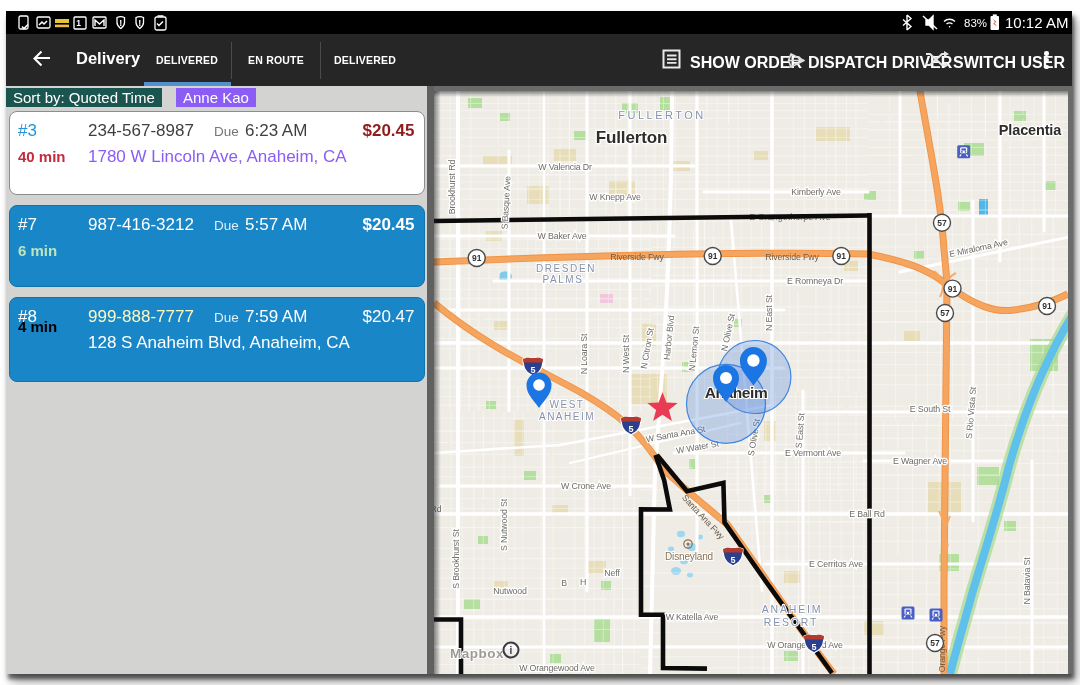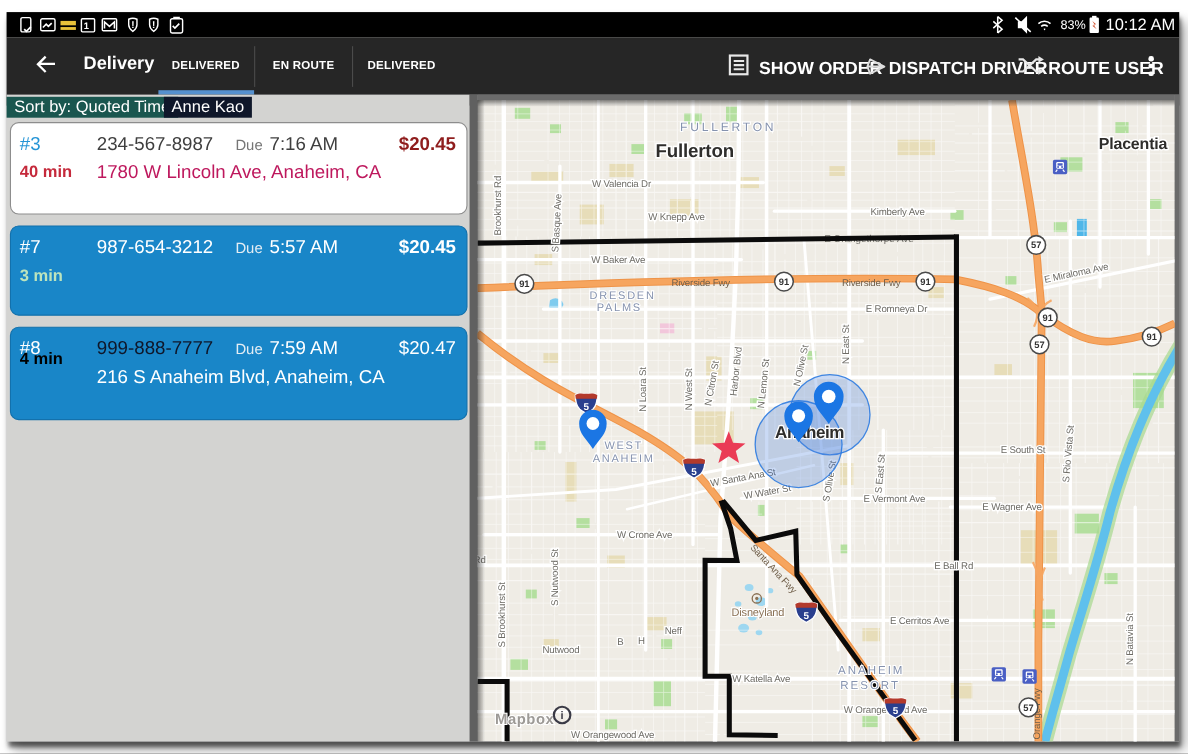--- a/index.html
+++ b/index.html
@@ -67,53 +67,53 @@
     </svg>
     <span class="act" style="left:684px">SHOW ORDER</span>
     <svg width="19" height="17" viewBox="0 0 19 17" style="position:absolute;left:781px;top:18px">
       <path d="M1.5,8.5 L17,8.5 M1.5,8.5 L4,2 17,8.5 4,15 z" fill="none" stroke="#DDD" stroke-width="1.7" stroke-linejoin="round"></path>
     </svg>
     <span class="act" style="left:802px">DISPATCH DRIVER</span>
     <svg width="25" height="19" viewBox="0 0 25 19" style="position:absolute;left:919px;top:16px">
       <path d="M1,4 h4 l12,11 h4 M1,15 h4 l12,-11 h4" fill="none" stroke="#E8E8E8" stroke-width="2"></path>
       <path d="M19,1 l5,3 -5,3 z M19,12 l5,3 -5,3 z" fill="#E8E8E8"></path>
     </svg>
-    <span class="act" style="left:947px">ROUTE USER</span>
+    <span class="act" style="left:947px">SWITCH USER</span>
     <div style="position:absolute;left:1038px;top:17px;width:4.5px;height:4.5px;border-radius:50%;background:#FFF"></div>
     <div style="position:absolute;left:1038px;top:23.8px;width:4.5px;height:4.5px;border-radius:50%;background:#FFF"></div>
     <div style="position:absolute;left:1038px;top:30.6px;width:4.5px;height:4.5px;border-radius:50%;background:#FFF"></div>
   </div>
   <div style="position:absolute;left:0;top:74.5px;width:421px;height:588.5px;background:#D3D3D1">
     <div class="chip" style="left:0;background:#1A564F">Sort by: Quoted Time</div>
-    <div class="chip" style="left:143px;background:#0f172a">Anne Kao</div>
+    <div class="chip" style="left:170px;background:#8b5cf6">Anne Kao</div>
 <div style="position:absolute;left:3px;top:25.5px;width:415.5px;height:84px;background:#FFFFFF;border:1.5px solid #8D8D8D;border-radius:8px;box-sizing:border-box">
 <span style="position:absolute;left:8px;top:9px;font-size:17px;color:#2595D6">#3</span>
 <span style="position:absolute;left:78px;top:9px;font-size:17px;color:#3F3F3F">234-567-8987</span>
 <span style="position:absolute;left:204px;top:12px;font-size:13.5px;color:#767676">Due</span>
-<span style="position:absolute;left:235px;top:9px;font-size:17px;color:#3F3F3F">7:16 AM</span>
+<span style="position:absolute;left:235px;top:9px;font-size:17px;color:#3F3F3F">6:23 AM</span>
 <span style="position:absolute;right:9px;top:9px;font-size:17px;font-weight:bold;color:#8F1D1D">$20.45</span>
 <span style="position:absolute;left:8px;top:36px;font-size:15px;font-weight:bold;color:#C5293B">40 min</span>
-<span style="position:absolute;left:78px;top:35px;font-size:17px;color:#be185d">1780 W Lincoln Ave, Anaheim, CA</span>
+<span style="position:absolute;left:78px;top:35px;font-size:17px;color:#8b5cf6">1780 W Lincoln Ave, Anaheim, CA</span>
 </div>
 <div style="position:absolute;left:3px;top:119.5px;width:415.5px;height:82px;background:#1986C8;border:1.5px solid #1371AC;border-radius:8px;box-sizing:border-box">
 <span style="position:absolute;left:8px;top:9px;font-size:17px;color:#FFFFFF">#7</span>
-<span style="position:absolute;left:78px;top:9px;font-size:17px;color:#FFFFFF">987-654-3212</span>
+<span style="position:absolute;left:78px;top:9px;font-size:17px;color:#FFFFFF">987-416-3212</span>
 <span style="position:absolute;left:204px;top:12px;font-size:13.5px;color:#E3EDF4">Due</span>
 <span style="position:absolute;left:235px;top:9px;font-size:17px;color:#FFFFFF">5:57 AM</span>
 <span style="position:absolute;right:9px;top:9px;font-size:17px;font-weight:bold;color:#FFFFFF">$20.45</span>
-<span style="position:absolute;left:8px;top:36px;font-size:15px;font-weight:bold;color:#BCE4BD">3 min</span>
+<span style="position:absolute;left:8px;top:36px;font-size:15px;font-weight:bold;color:#BCE4BD">6 min</span>
 </div>
 <div style="position:absolute;left:3px;top:211.5px;width:415.5px;height:85px;background:#1986C8;border:1.5px solid #1371AC;border-radius:8px;box-sizing:border-box">
 <span style="position:absolute;left:8px;top:9px;font-size:17px;color:#FFFFFF">#8</span>
-<span style="position:absolute;left:78px;top:9px;font-size:17px;color:#0f172a">999-888-7777</span>
+<span style="position:absolute;left:78px;top:9px;font-size:17px;color:#fef9c3">999-888-7777</span>
 <span style="position:absolute;left:204px;top:12px;font-size:13.5px;color:#E3EDF4">Due</span>
 <span style="position:absolute;left:235px;top:9px;font-size:17px;color:#FFFFFF">7:59 AM</span>
 <span style="position:absolute;right:9px;top:9px;font-size:17px;font-weight:normal;color:#FFFFFF">$20.47</span>
 <span style="position:absolute;left:8px;top:20px;font-size:15px;font-weight:bold;color:#000000">4 min</span>
-<span style="position:absolute;left:78px;top:35px;font-size:17px;color:#FFFFFF">216 S Anaheim Blvd, Anaheim, CA</span>
+<span style="position:absolute;left:78px;top:35px;font-size:17px;color:#FFFFFF">128 S Anaheim Blvd, Anaheim, CA</span>
 </div>
   </div>
   <div style="position:absolute;left:421px;top:74.5px;width:645px;height:588.5px;background:#8E8E8E">
     <div style="position:absolute;left:7px;top:5.5px;width:634px;height:583px">
         <svg width="634" height="583" viewBox="0 0 634 583" style="display:block">
 <rect width="634" height="583" fill="#EFECE5"></rect>
 <rect x="93" y="95" width="22" height="18" fill="#E7DDB9"></rect>
 <rect x="52" y="140" width="16" height="10" fill="#E7DDB9"></rect>
 <rect x="120" y="58" width="22" height="12" fill="#E7DDB9"></rect>
 <rect x="175" y="90" width="26" height="15" fill="#E7DDB9"></rect>

